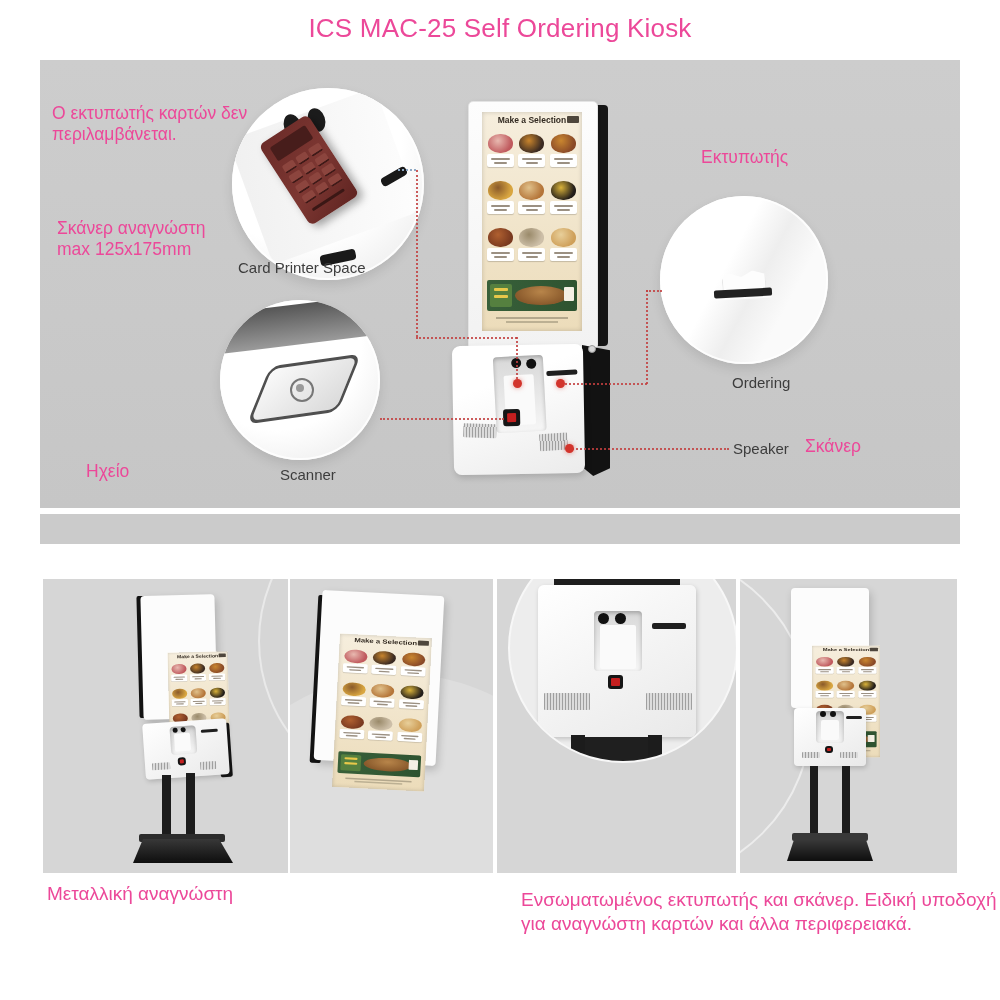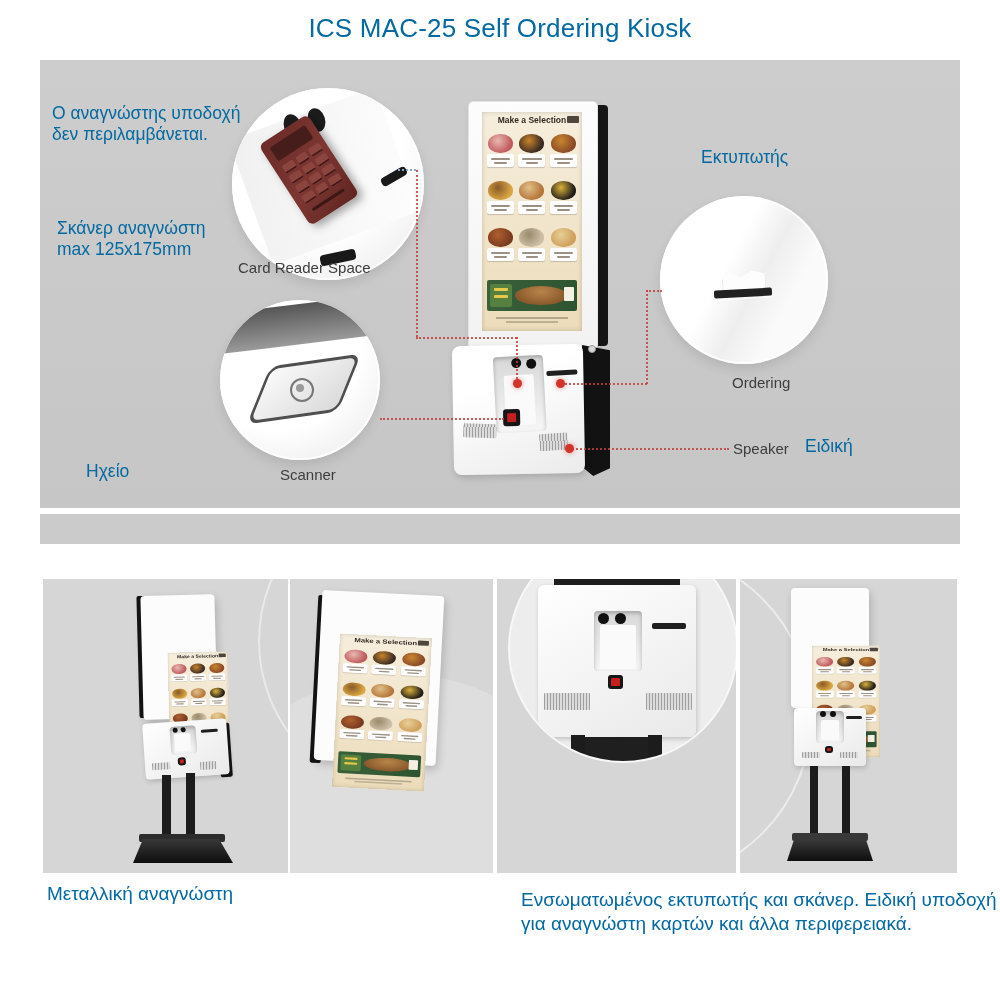--- a/index.html
+++ b/index.html
@@ -1,19 +1,19 @@
 <!DOCTYPE html>
 <html><head>
 <meta charset="utf-8">
 <style>
   html,body{margin:0;padding:0}
   body{width:1000px;height:1000px;background:#ffffff;position:relative;
        font-family:"Liberation Sans", sans-serif;overflow:hidden}
   .abs{position:absolute}
-  .red{color:#0369a1}
+  .red{color:#ec4899}
   .glabel{color:#3d3d3d}
 
   
   #page-title{left:0;top:13px;width:100%;text-align:center;font-size:26px;
               font-weight:500;letter-spacing:.2px}
 
   
   #main-panel{left:40px;top:60px;width:920px;height:448px;
               background:linear-gradient(180deg,#cdcdcd,#c6c6c6)}
   #separator-strip{left:40px;top:514px;width:920px;height:30px;background:#cbcbcb}
@@ -154,25 +154,25 @@
   #caption-right{left:521px;top:888px;width:485px}
 </style>
 </head>
 <body>
 
 <div class="abs red" id="page-title">ICS MAC-25 Self Ordering Kiosk</div>
 
 <div class="abs" id="main-panel"></div>
 <div class="abs" id="separator-strip"></div>
 
-<div class="abs red note" id="note-card-reader">Ο αναγνώστης υποδοχή δεν περιλαμβάνεται.</div>
+<div class="abs red note" id="note-card-reader">Ο εκτυπωτής καρτών δεν περιλαμβάνεται.</div>
 <div class="abs red note" id="note-reader-size">Σκάνερ αναγνώστη max 125x175mm</div>
 <div class="abs red note" id="greek-scanner">Ηχείο</div>
 <div class="abs red note" id="greek-printer">Εκτυπωτής</div>
-<div class="abs red note" id="greek-speaker">Ειδική</div>
+<div class="abs red note" id="greek-speaker">Σκάνερ</div>
 
 <div class="abs zoom-circle" id="circle-card-reader">
   <div class="abs cr-wall"></div>
   <div class="abs cr-knob" style="left:52px;top:26px;transform:rotate(-18deg)"></div>
   <div class="abs cr-knob" style="left:76px;top:20px;transform:rotate(-18deg)"></div>
   <div class="abs cr-terminal">
     <div class="abs cr-screen"></div>
     <div class="abs cr-keys">
       <i></i>
         <i></i>
@@ -185,21 +185,21 @@
         <i></i>
         <i></i>
         <i></i>
         <i></i>
     </div>
     <div class="abs cr-slot"></div>
   </div>
   <div class="abs cr-mark" style="left:148px;top:84px;width:28px;height:9px;transform:rotate(-30deg)"></div>
   <div class="abs cr-mark" style="left:88px;top:164px;width:36px;height:11px;transform:rotate(-12deg)"></div>
 </div>
-<div class="abs glabel callout" id="callout-card-reader">Card Reader Space</div>
+<div class="abs glabel callout" id="callout-card-reader">Card Printer Space</div>
 
 <div class="abs zoom-circle" id="circle-scanner">
   <div class="abs sc-band"></div>
   <div class="abs sc-window"></div>
   <div class="abs sc-ring"></div>
   <div class="abs sc-ring-inner"></div>
 </div>
 <div class="abs glabel callout" id="callout-scanner">Scanner</div>
 
 <div class="abs zoom-circle" id="circle-printer">

